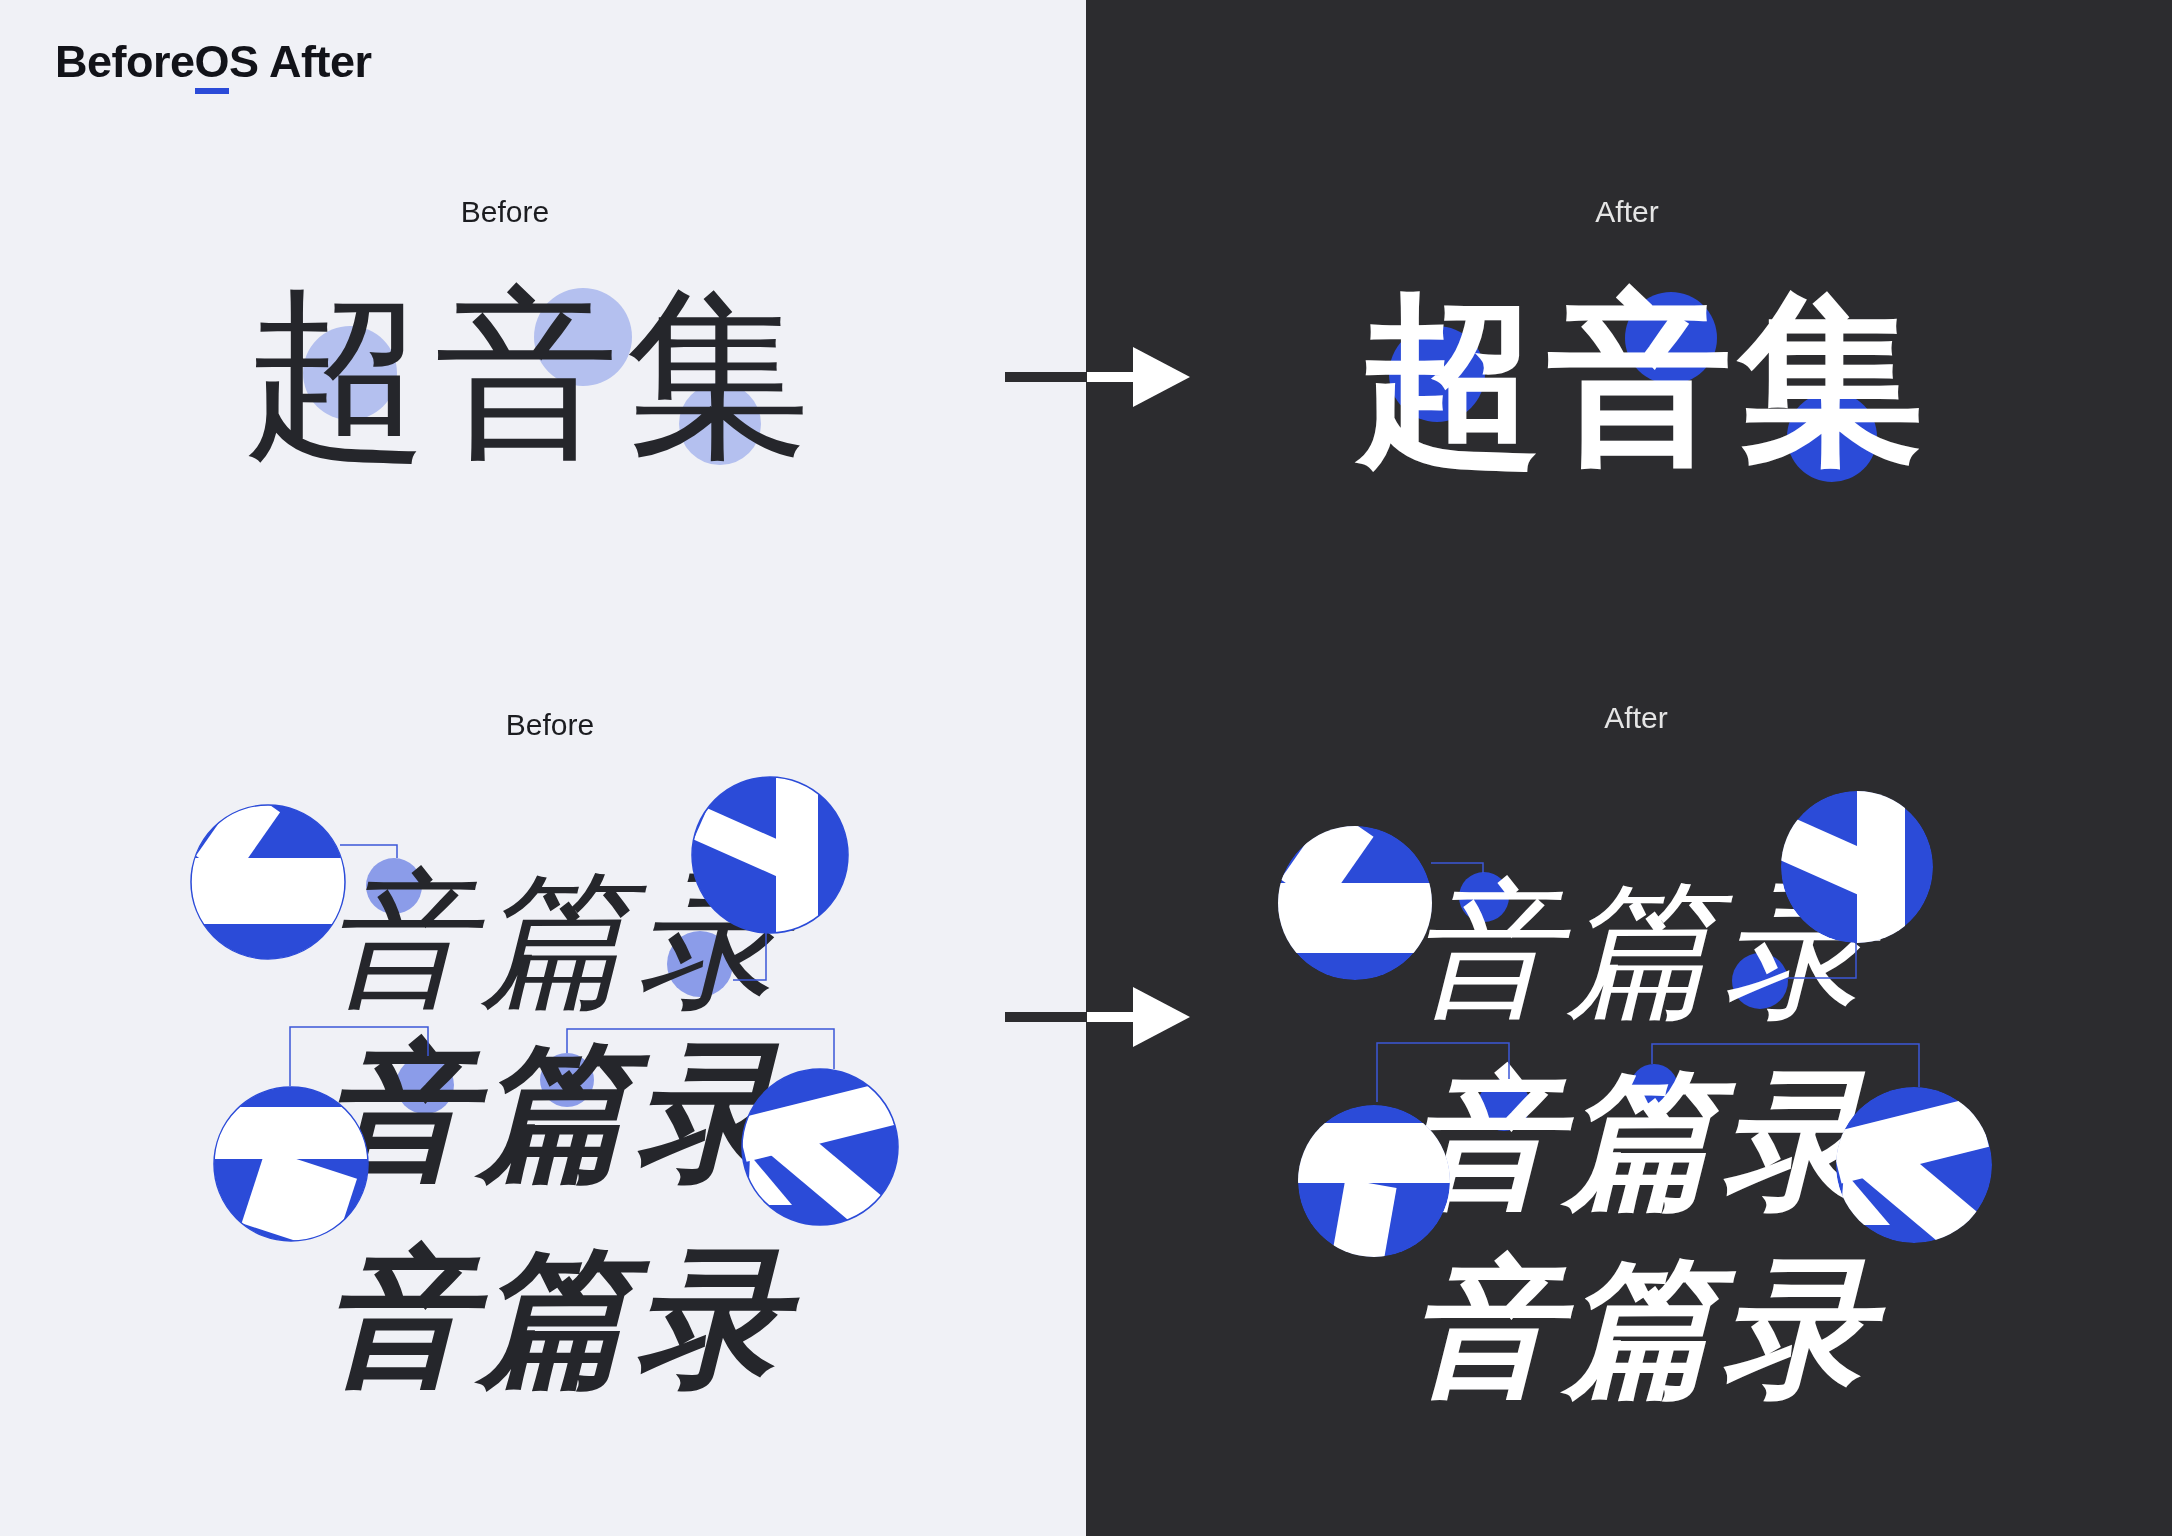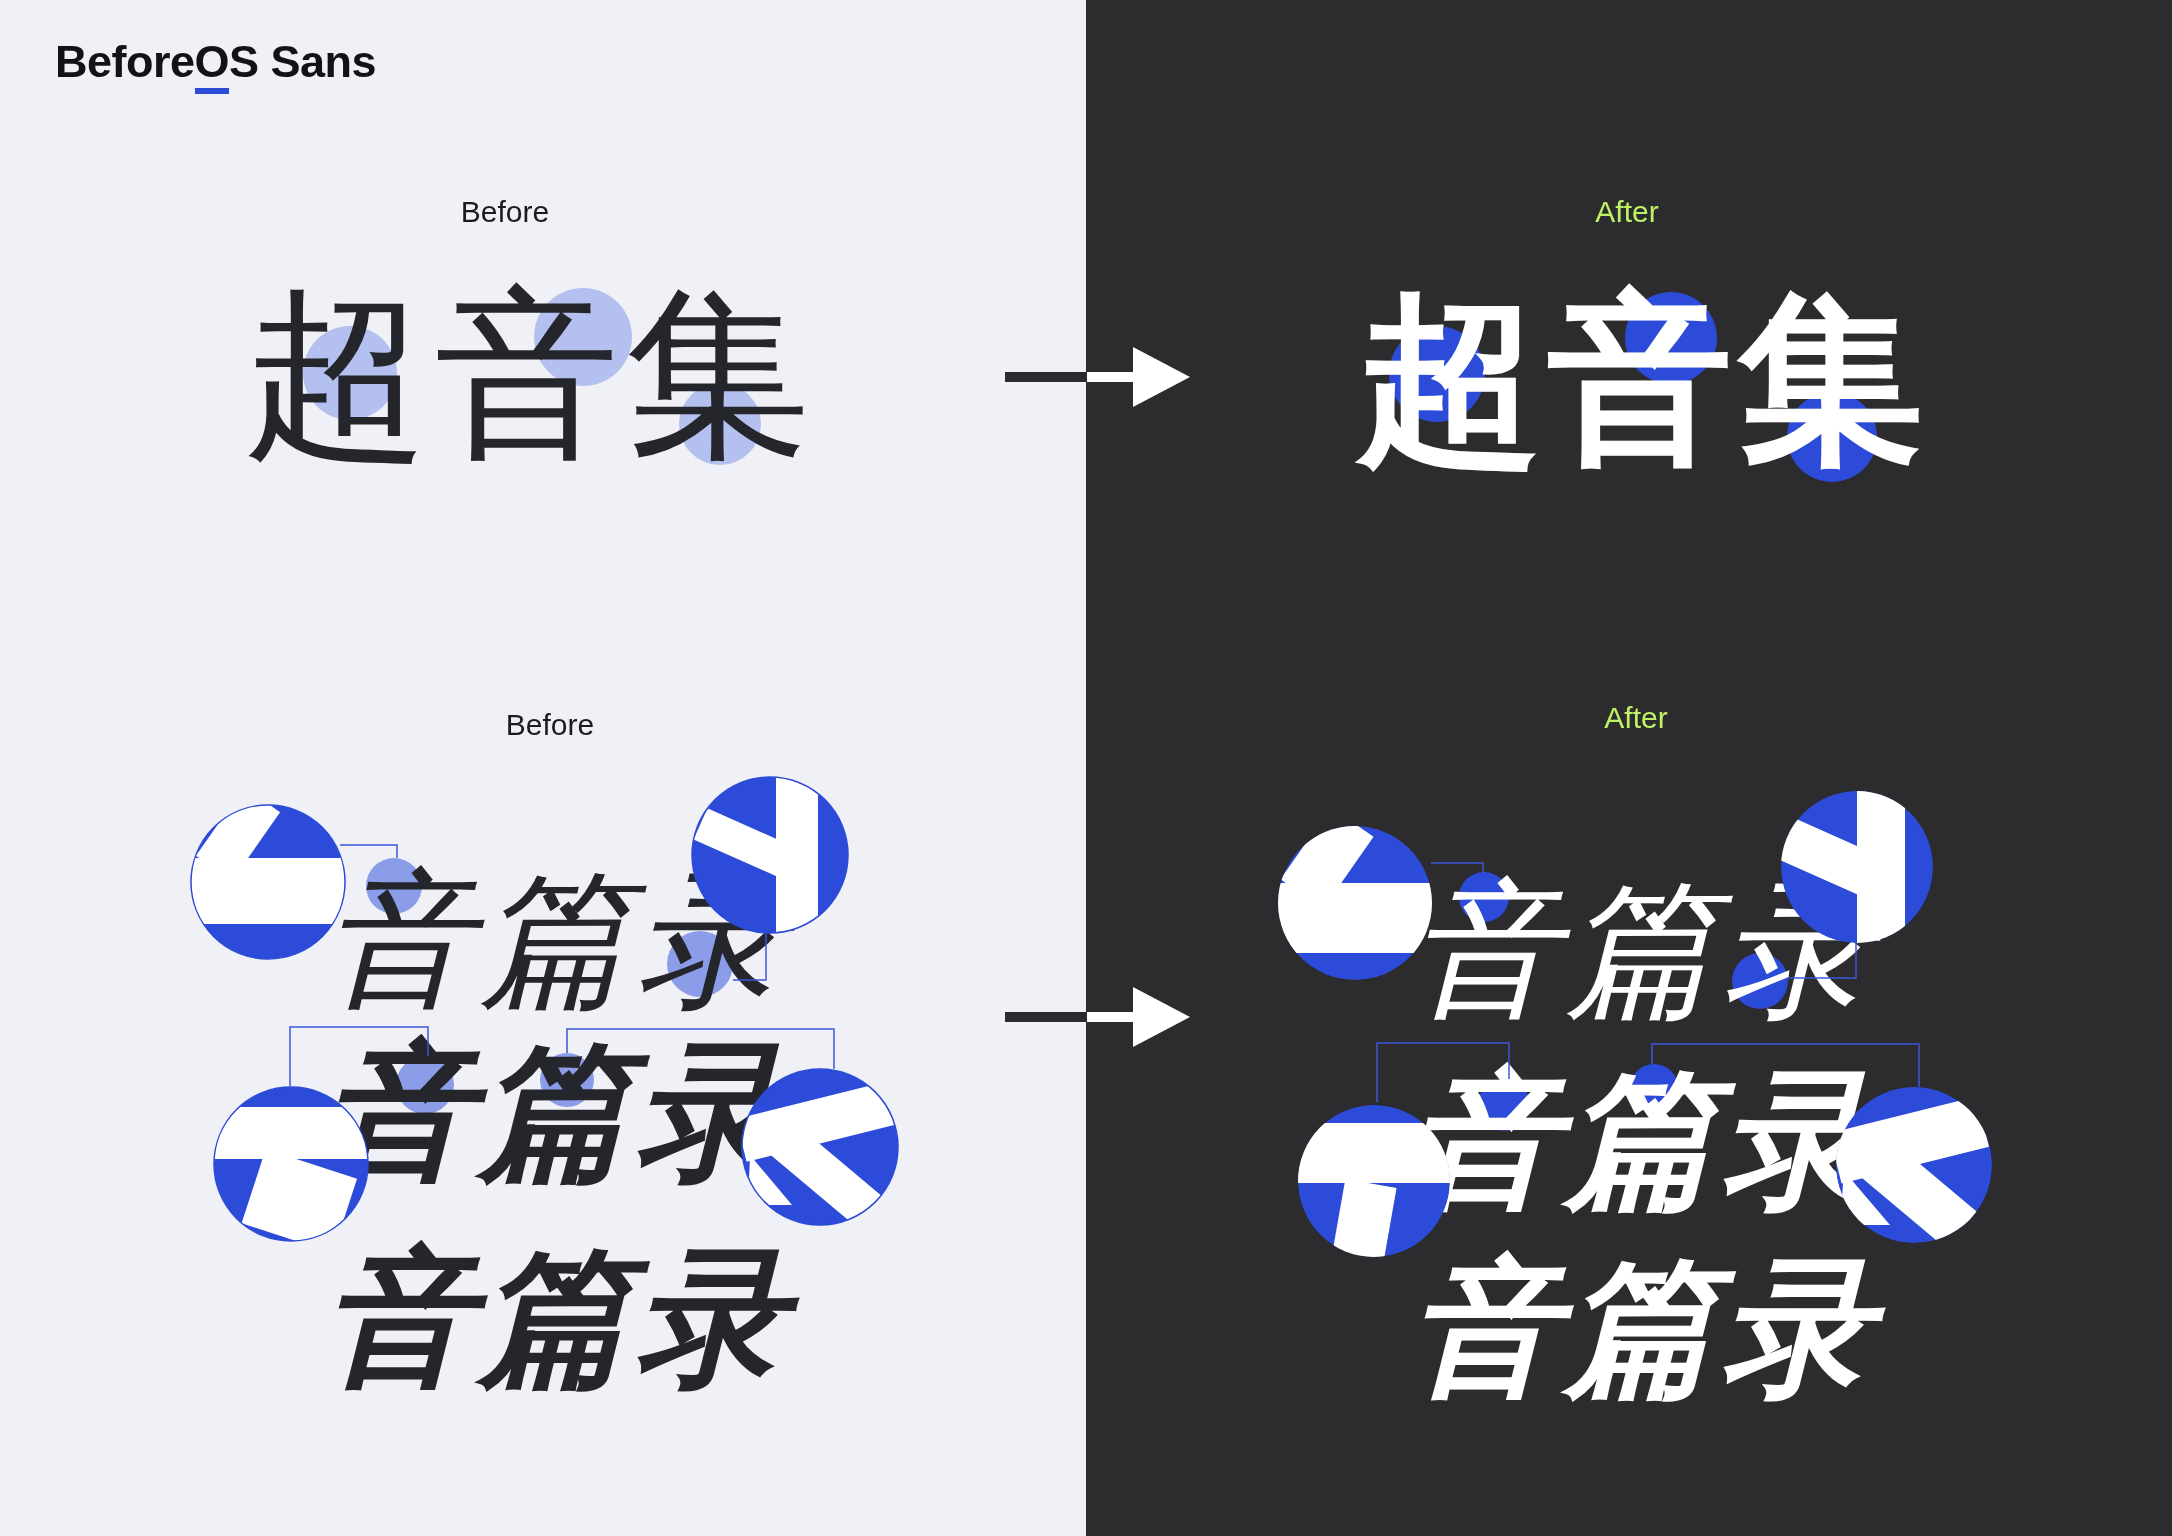--- a/index.html
+++ b/index.html
@@ -19,21 +19,21 @@
   }
   .logo .o-underlined{
     display:inline-block;border-bottom:6px solid #2B4BD8;padding-bottom:1px;line-height:1.1;
   }
 
   .label{
     position:absolute;transform:translate(-50%,-50%);
     font-size:30px;font-weight:400;white-space:nowrap;
   }
   .label-ink{color:#1B1C20;}
-  .label-snow{color:#bef264;}
+  .label-snow{color:#e5e5e5;}
 
   .cjk{
     position:absolute;transform:translate(-50%,-50%);
     white-space:nowrap;line-height:1;letter-spacing:6px;margin-left:9px;
   }
   .ink{color:#25262B;} .snow{color:#FFFFFF;}
   .headline{font-size:185px;}
   .row{font-size:150px;font-style:italic;}
   .w-light{font-weight:300;} .w-reg{font-weight:400;} .w-med{font-weight:600;}
   .w-bold{font-weight:800;} .w-heavy{font-weight:900;}
@@ -65,21 +65,21 @@
   <div class="dot peri-mid" style="left:366px;top:858px;width:56px;height:56px;"></div>
   <div class="dot peri-mid" style="left:667px;top:931px;width:66px;height:66px;"></div>
   <div class="dot peri-mid" style="left:396px;top:1056px;width:58px;height:58px;"></div>
   <div class="dot peri-mid" style="left:540px;top:1053px;width:54px;height:54px;"></div>
 
   <div class="dot blue" style="left:1459px;top:872px;width:50px;height:50px;"></div>
   <div class="dot blue" style="left:1732px;top:953px;width:56px;height:56px;"></div>
   <div class="dot blue" style="left:1478px;top:1079px;width:52px;height:52px;"></div>
   <div class="dot blue" style="left:1630px;top:1064px;width:48px;height:48px;"></div>
 
-  <div class="logo"><span>Before</span><span class="o-underlined">O</span><span>S Sans</span></div>
+  <div class="logo"><span>Before</span><span class="o-underlined">O</span><span>S After</span></div>
 
   <div class="label label-ink" style="left:505px;top:212px;">Before</div>
   <div class="label label-snow" style="left:1627px;top:212px;">After</div>
   <div class="label label-ink" style="left:550px;top:725px;">Before</div>
   <div class="label label-snow" style="left:1636px;top:718px;">After</div>
 
   <div class="cjk headline ink w-reg" style="left:521px;top:375px;">超音集</div>
   <div class="cjk headline snow w-bold" style="left:1634px;top:380px;">超音集</div>
 
   <div class="cjk row ink w-light" style="left:548px;top:940px;">音篇录</div>

